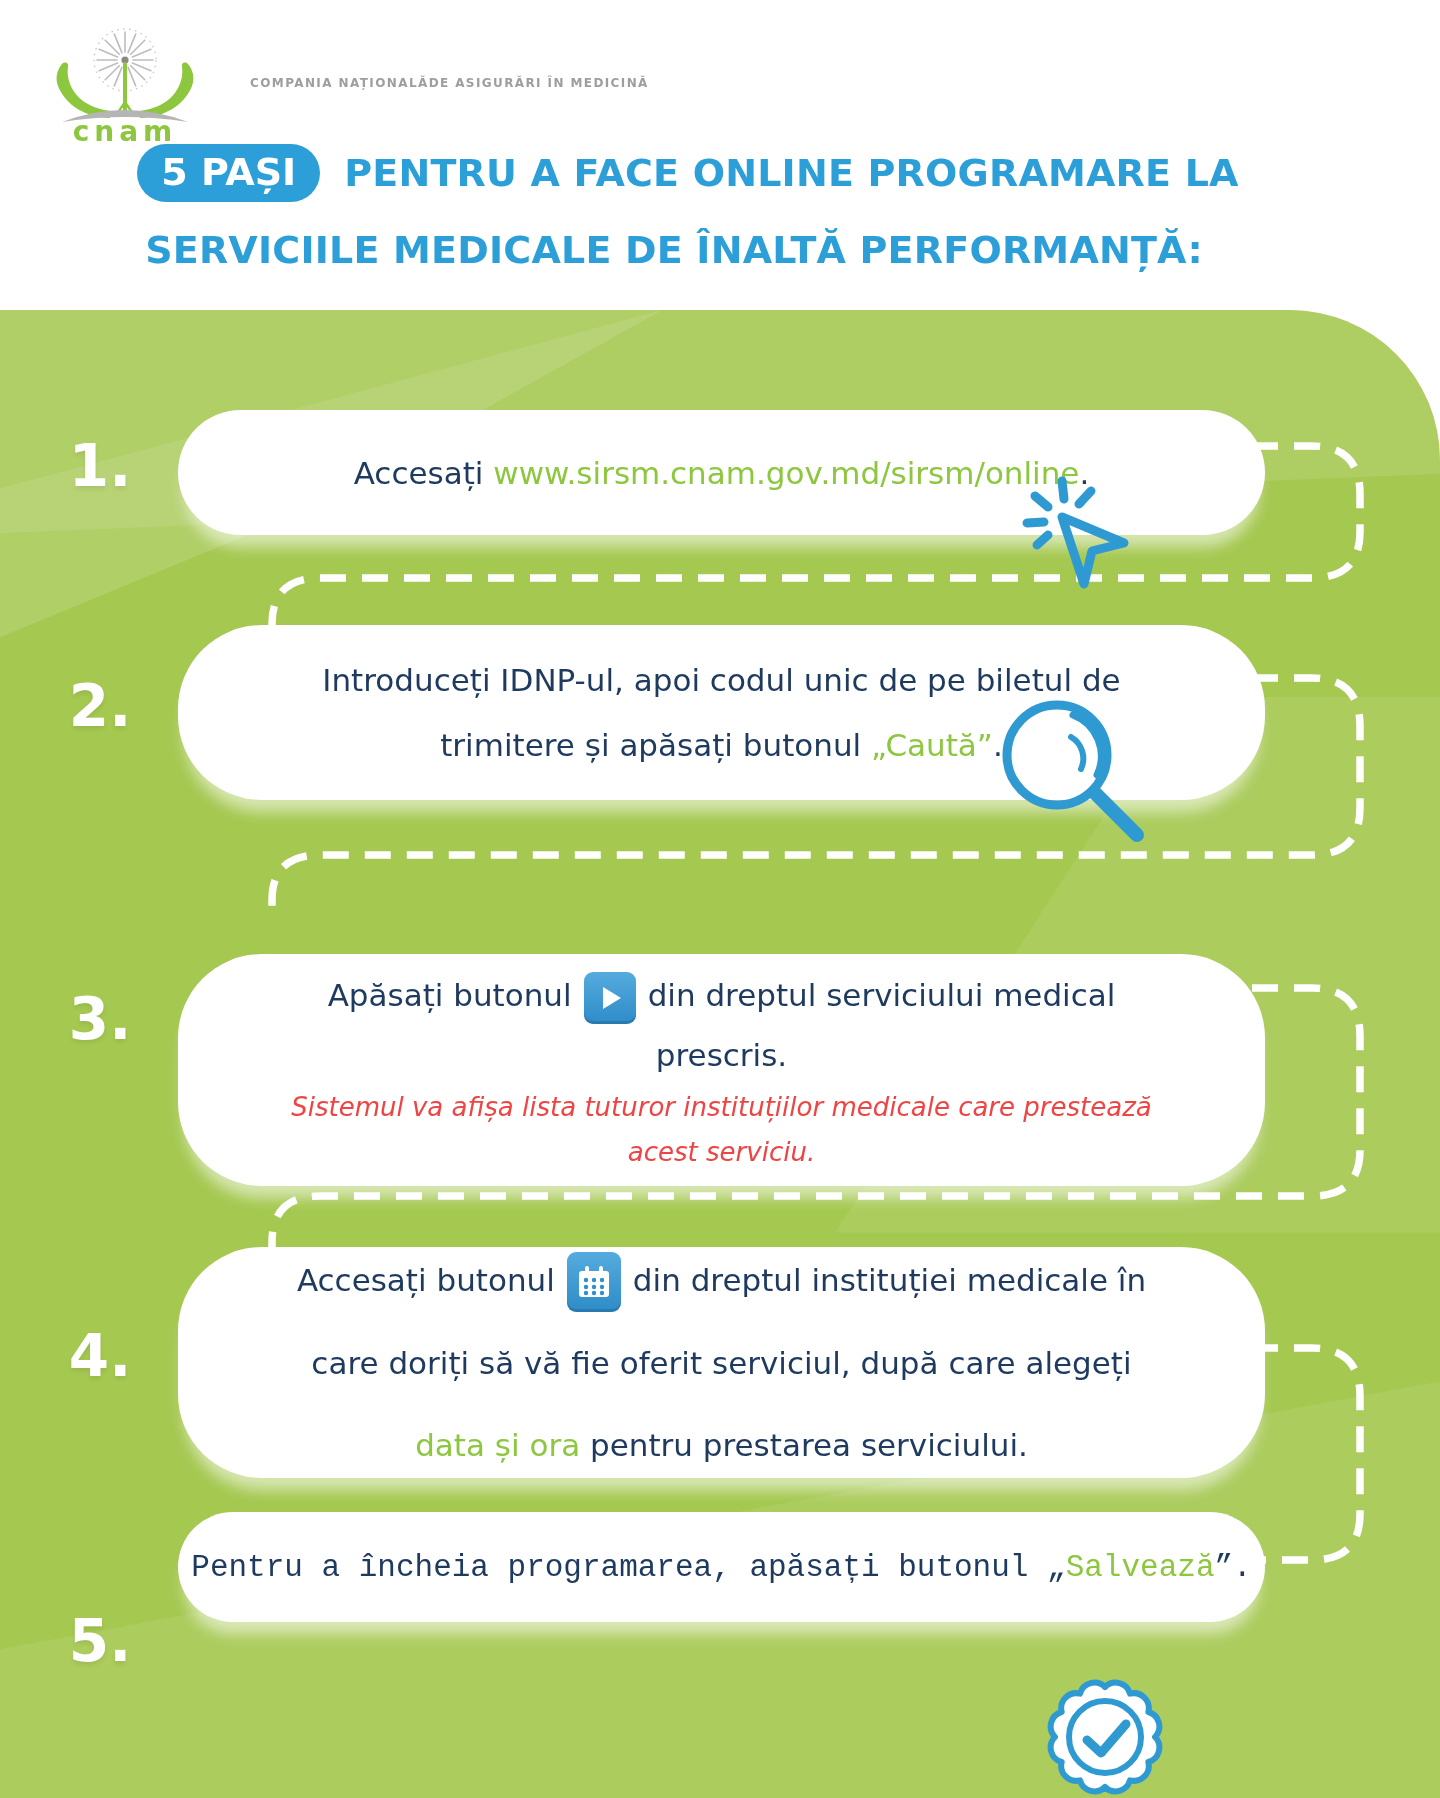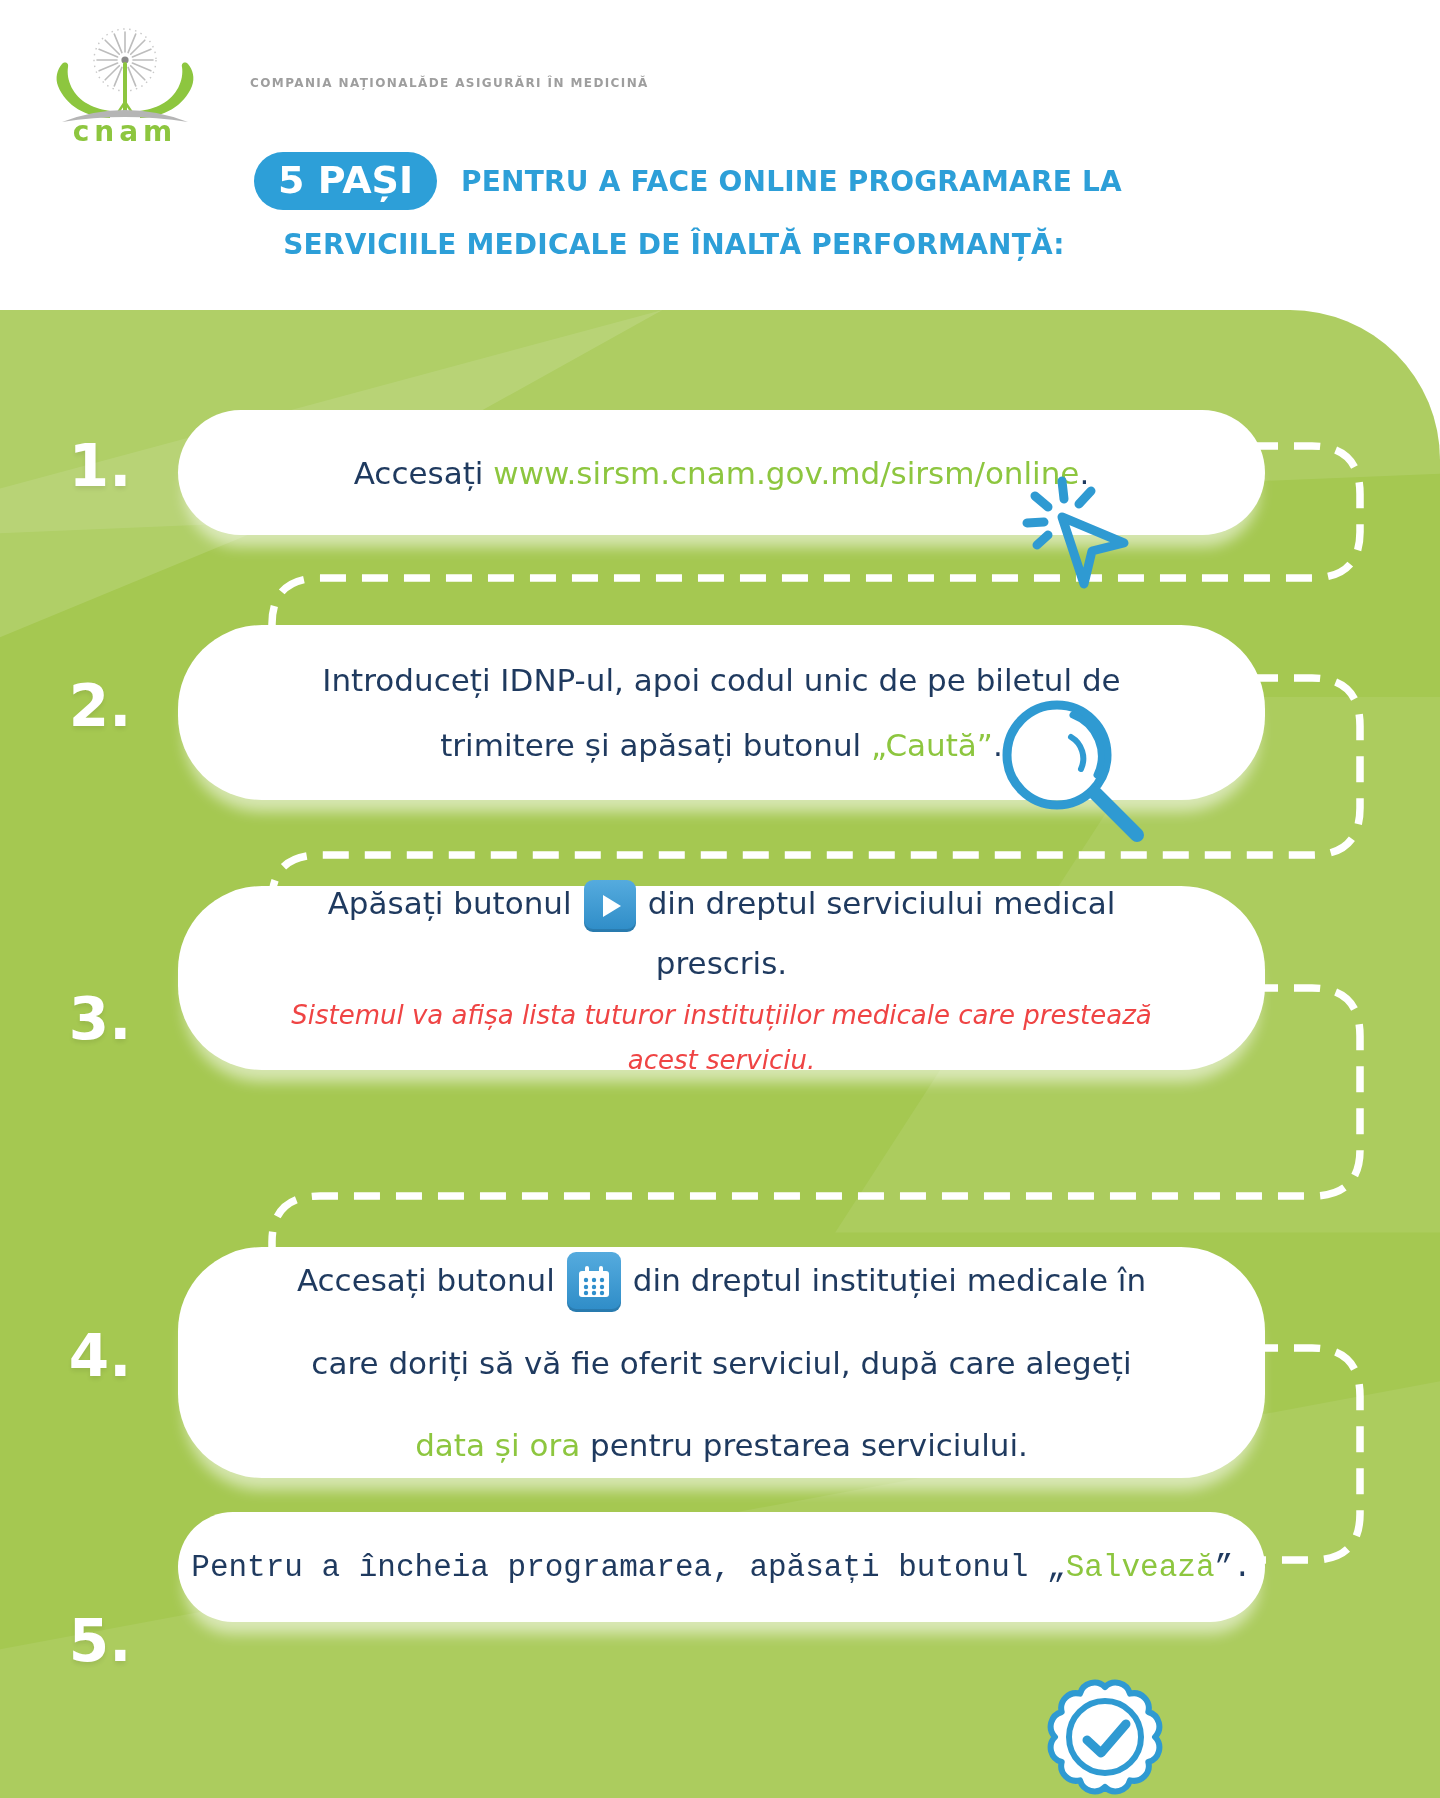--- a/index.html
+++ b/index.html
@@ -4,25 +4,25 @@
 <style>
   html,body{margin:0;padding:0;background:#ffffff;}
   .page{position:relative;width:1440px;height:1798px;overflow:hidden;background:#ffffff;
         font-family:"DejaVu Sans","Liberation Sans",sans-serif;}
 
   
   .logo-wrap{position:absolute;top:22px;left:0;width:100%;display:flex;flex-direction:row;align-items:center;z-index:5;}
   .logo-tagline{font-size:12px;letter-spacing:1.4px;color:#9e9e9e;line-height:10px;text-align:center;font-weight:bold;}
 
   
-  .title-row{position:absolute;top:152px;left:0;width:100%;box-sizing:border-box;padding-right:64px;
+  .title-row{position:absolute;top:144px;left:0;width:100%;box-sizing:border-box;padding-right:64px;
              display:flex;justify-content:center;align-items:center;gap:24px;z-index:5;}
   .title-badge{background:#2d9fd8;color:#ffffff;font-weight:bold;font-size:38px;
                padding:6px 24px 8px 24px;border-radius:34px;letter-spacing:0;}
-  .title-text,.title-line2{color:#2d9fd8;font-weight:bold;font-size:28px;letter-spacing:0.2px;}
+  .title-text,.title-line2{color:#2d9fd8;font-weight:bold;font-size:38px;letter-spacing:0.2px;}
   .title-line2{position:absolute;top:228px;left:0;width:100%;box-sizing:border-box;padding-right:92px;
                text-align:center;z-index:5;}
 
   
   .green-bg{position:absolute;top:310px;left:0;right:0;bottom:0;background:#a5c851;
             border-top-right-radius:150px;overflow:hidden;z-index:1;}
   .bg-shape{position:absolute;left:0;top:0;width:100%;height:100%;}
   .bg-shape.s1{background:rgba(255,255,255,0.13);clip-path:polygon(0 0,46% 0,20% 14%,0 22%);}
   .bg-shape.s2{background:rgba(255,255,255,0.10);clip-path:polygon(46% 0,100% 0,100% 11%,0 15%,0 12%);}
   .bg-shape.s3{background:rgba(255,255,255,0.08);clip-path:polygon(100% 26%,100% 62%,58% 62%,82% 26%);}
@@ -32,21 +32,21 @@
   .connectors{position:absolute;top:0;left:0;z-index:2;}
   .connectors path{fill:none;stroke:#ffffff;stroke-width:7.5;stroke-dasharray:26 16;}
 
   
   .card{position:absolute;left:178px;width:1087px;background:#ffffff;z-index:3;
         display:flex;flex-direction:column;justify-content:center;align-items:center;text-align:center;
         color:#1f3a5f;font-size:31px;
         box-shadow:0 18px 14px -6px rgba(255,255,255,0.55);}
   .card-1{top:410px;height:125px;border-radius:63px;text-align:center;}
   .card-2{top:625px;height:175px;border-radius:84px;line-height:65px;}
-  .card-3{top:886px;height:184px;border-radius:84px;}
+  .card-3{top:954px;height:232px;border-radius:84px;}
   .card-4{top:1247px;height:231px;border-radius:84px;line-height:62px;gap:20px;}
   .card-5{top:1512px;height:110px;border-radius:57px;font-family:Liberation Mono, monospace;}
   .green-text{color:#8dc63f;}
   .navy{color:#1f3a5f;}
   .note{font-size:26px;font-style:italic;color:#ef4444;line-height:45px;margin-top:0;}
   .card-3 .mainline{line-height:60px;}
 
   
   .stepnum{position:absolute;left:58px;width:84px;text-align:center;z-index:3;
            color:#ffffff;font-weight:bold;font-size:58px;text-shadow:0 3px 4px rgba(0,0,0,0.08);}

